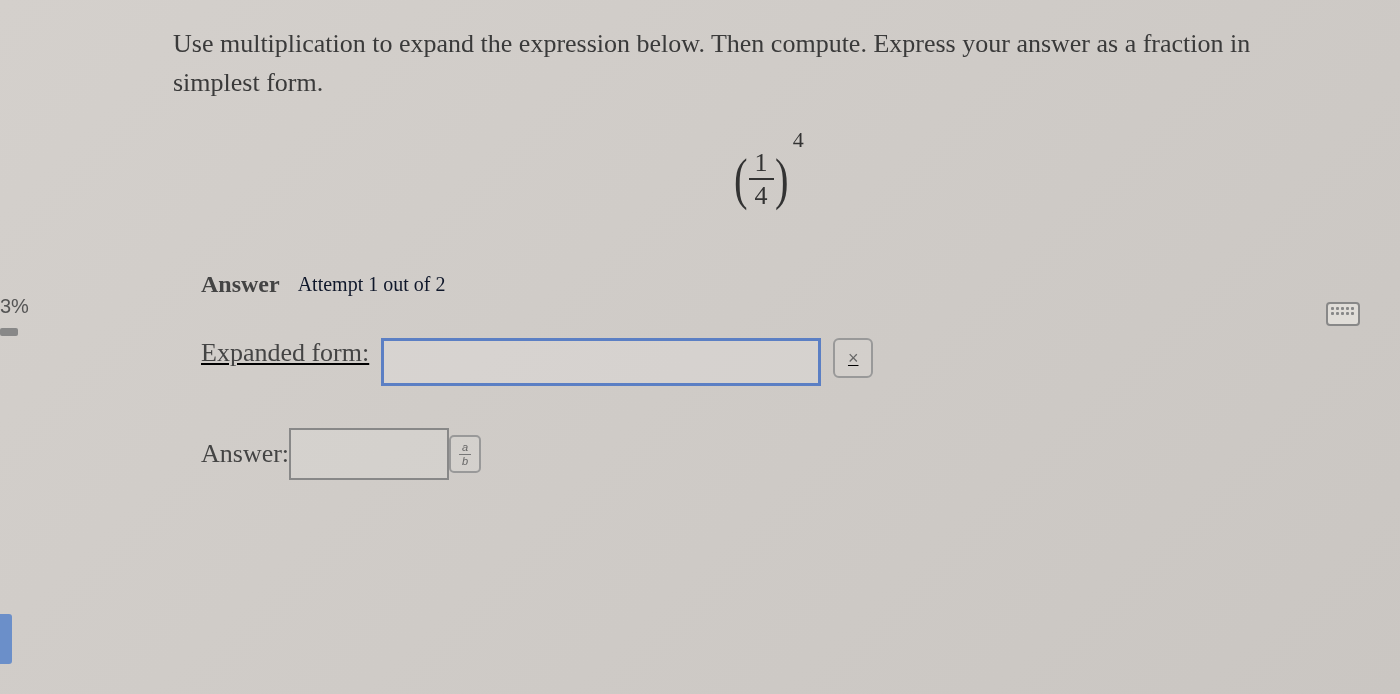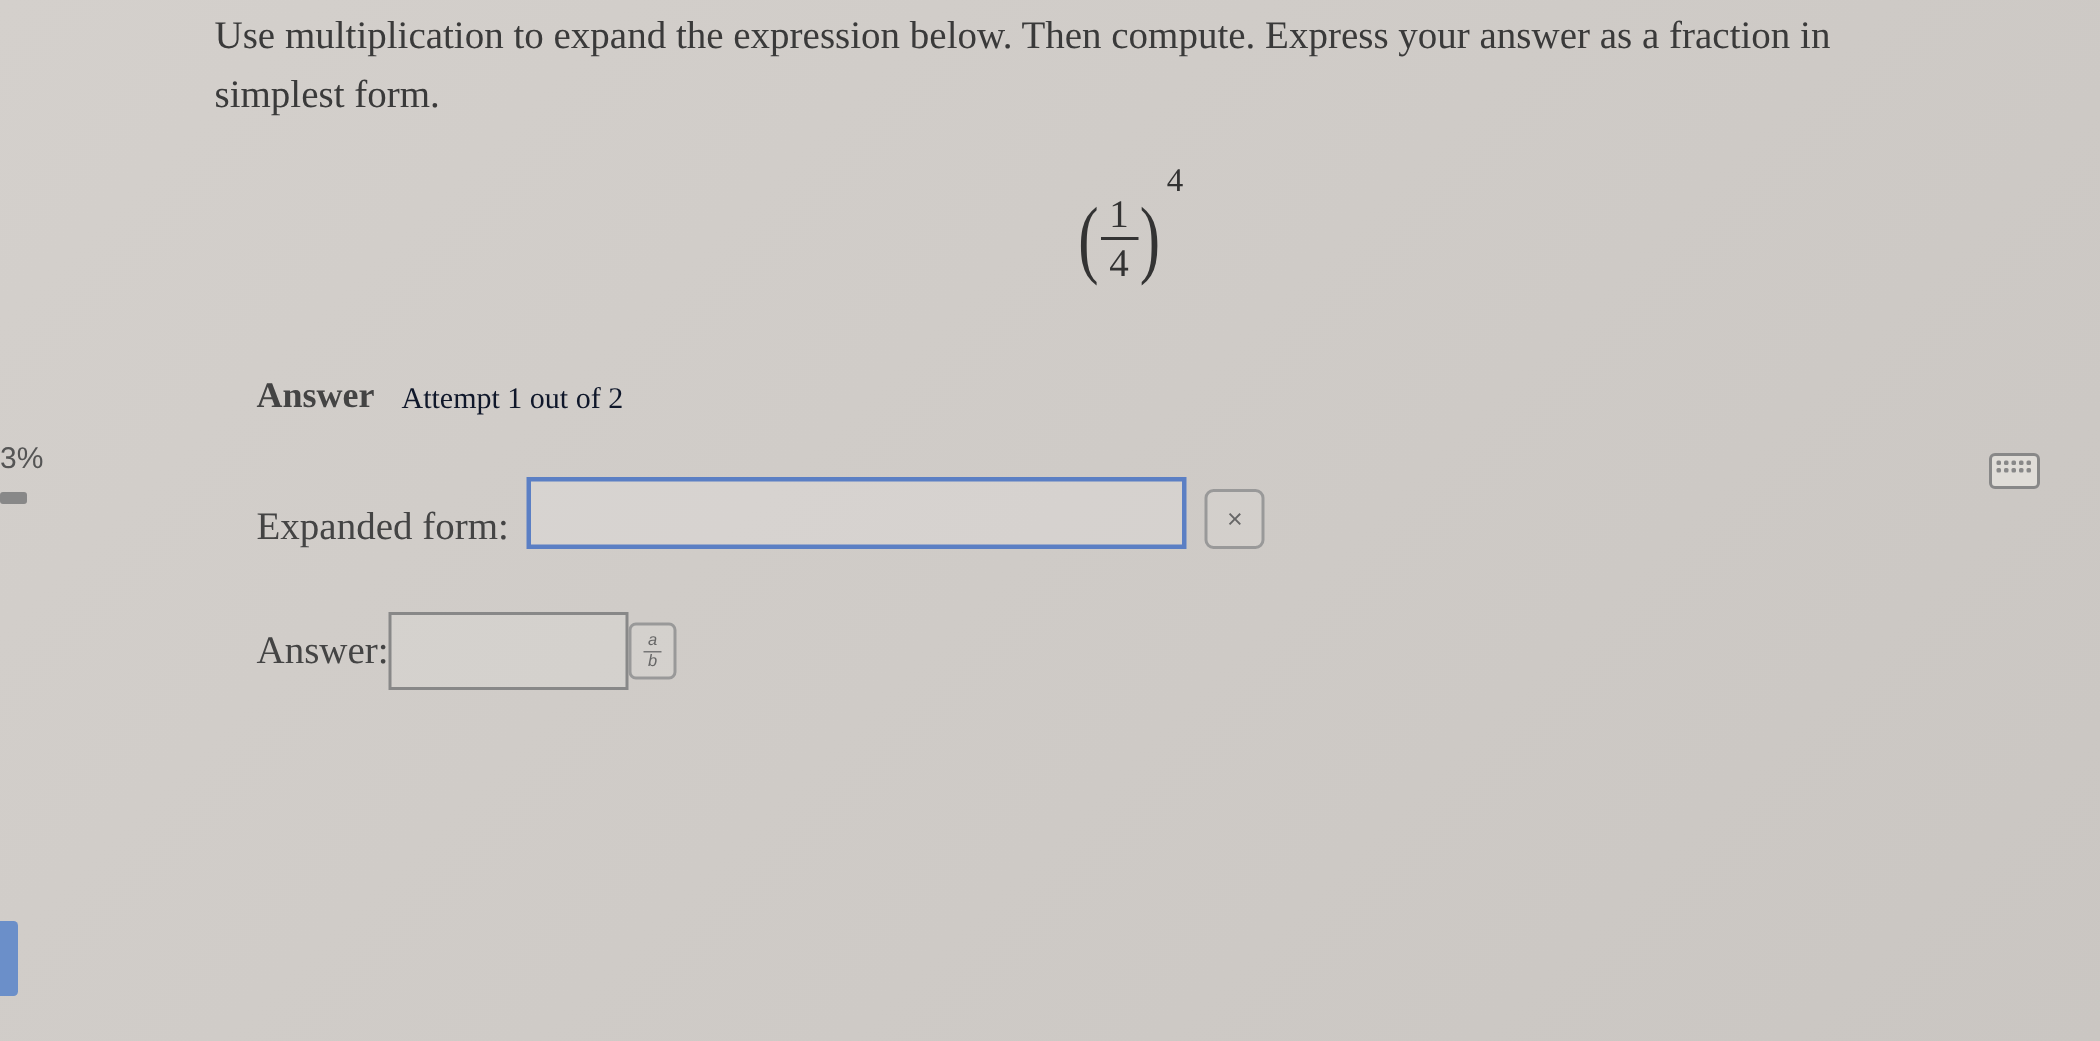--- a/index.html
+++ b/index.html
@@ -43,24 +43,24 @@
       position: absolute;
       left: 0;
       bottom: 30px;
       width: 12px;
       height: 50px;
       background: #6b8fc9;
       border-radius: 0 3px 3px 0;
     }
     .content {
       position: absolute;
-      left: 143px;
+      left: 173px;
       top: 0;
       right: 40px;
-      padding-top: 4px;
+      padding-top: 24px;
     }
     .question-text {
       font-size: 26px;
       color: #3a3a3a;
       line-height: 1.5;
       margin-bottom: 45px;
       padding-right: 60px;
     }
     .math-expression {
       text-align: center;
@@ -99,21 +99,21 @@
       font-size: 22px;
       vertical-align: top;
       position: relative;
       top: -20px;
       left: 2px;
     }
     .answer-row {
       margin-left: 28px;
       margin-bottom: 40px;
       display: flex;
-      align-items: flex-end;
+      align-items: center;
       gap: 18px;
     }
     .answer-label {
       font-size: 24px;
       font-weight: bold;
       color: #444;
     }
     .attempt-text {
       font-size: 20px;
       color: #0f172a;
@@ -150,23 +150,24 @@
     .times-symbol {
       font-family: Arial, sans-serif;
     }
     .asterisk {
       vertical-align: super;
       font-size: 20px;
     }
     .expanded-row {
       margin-left: 28px;
       display: flex;
-      align-items: flex-end;
+      align-items: flex-start;
       gap: 12px;
       margin-bottom: 42px;
+      text-decoration: underline;
     }
     .expanded-label {
       font-size: 26px;
       color: #444;
     }
     .expanded-input {
       width: 440px;
       height: 48px;
       border: 3px solid #5b7fc4;
       background: rgba(255,255,255,0.15);

